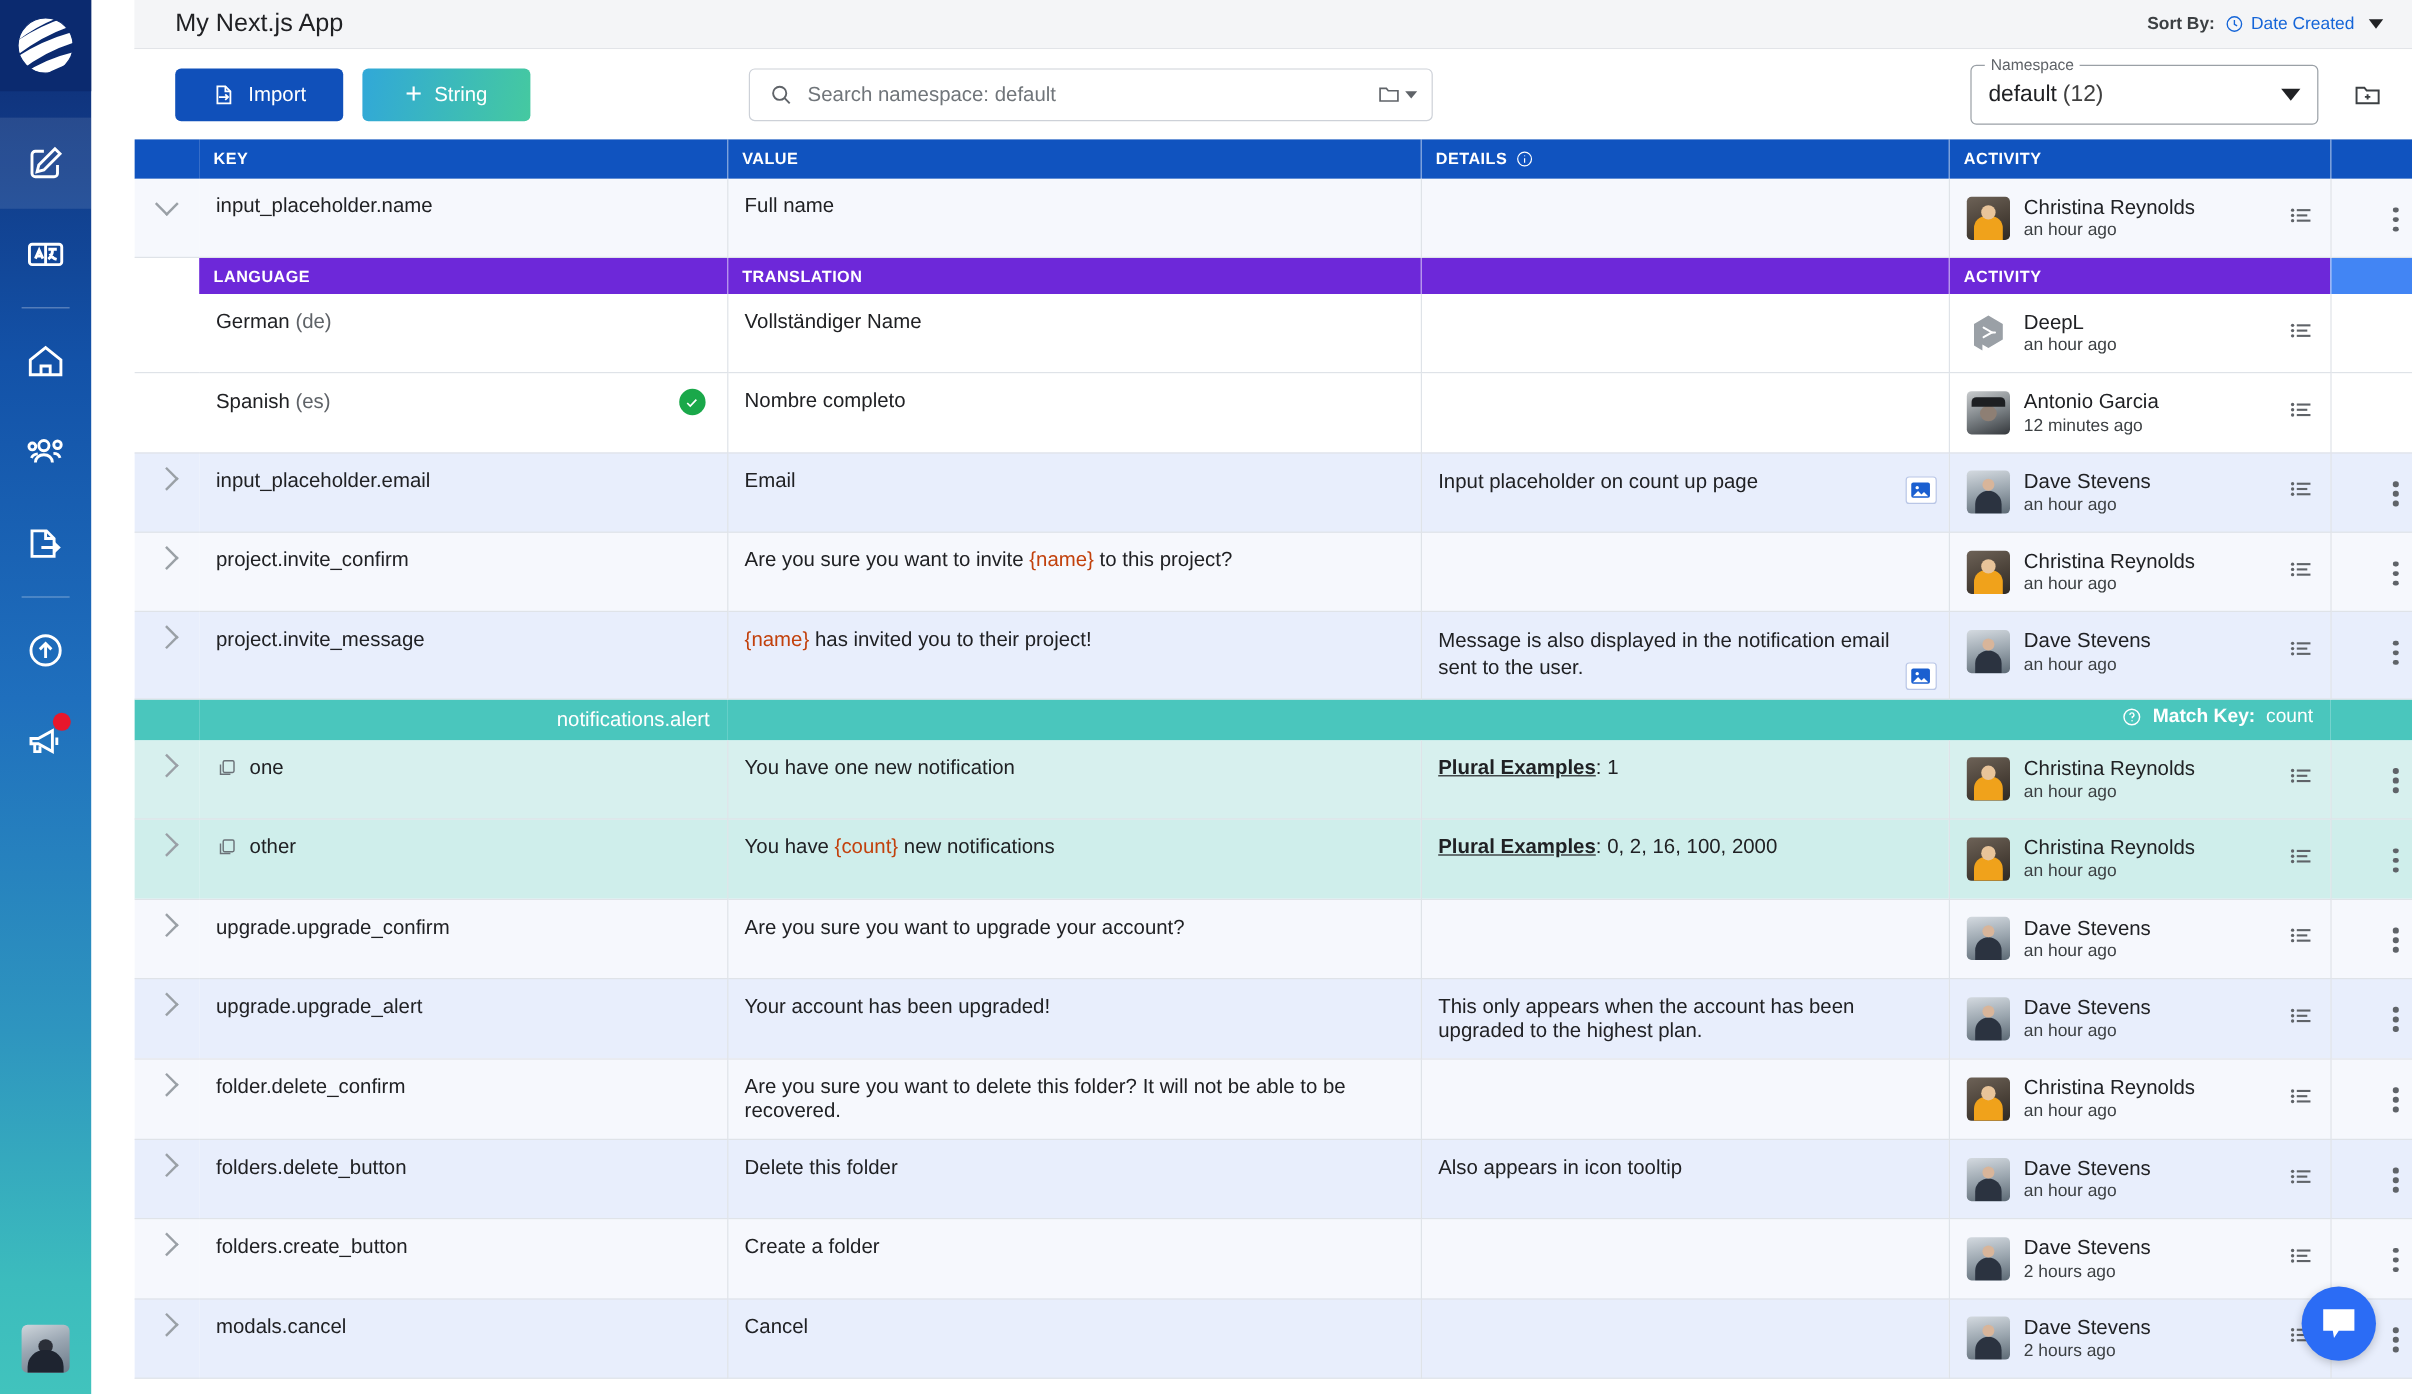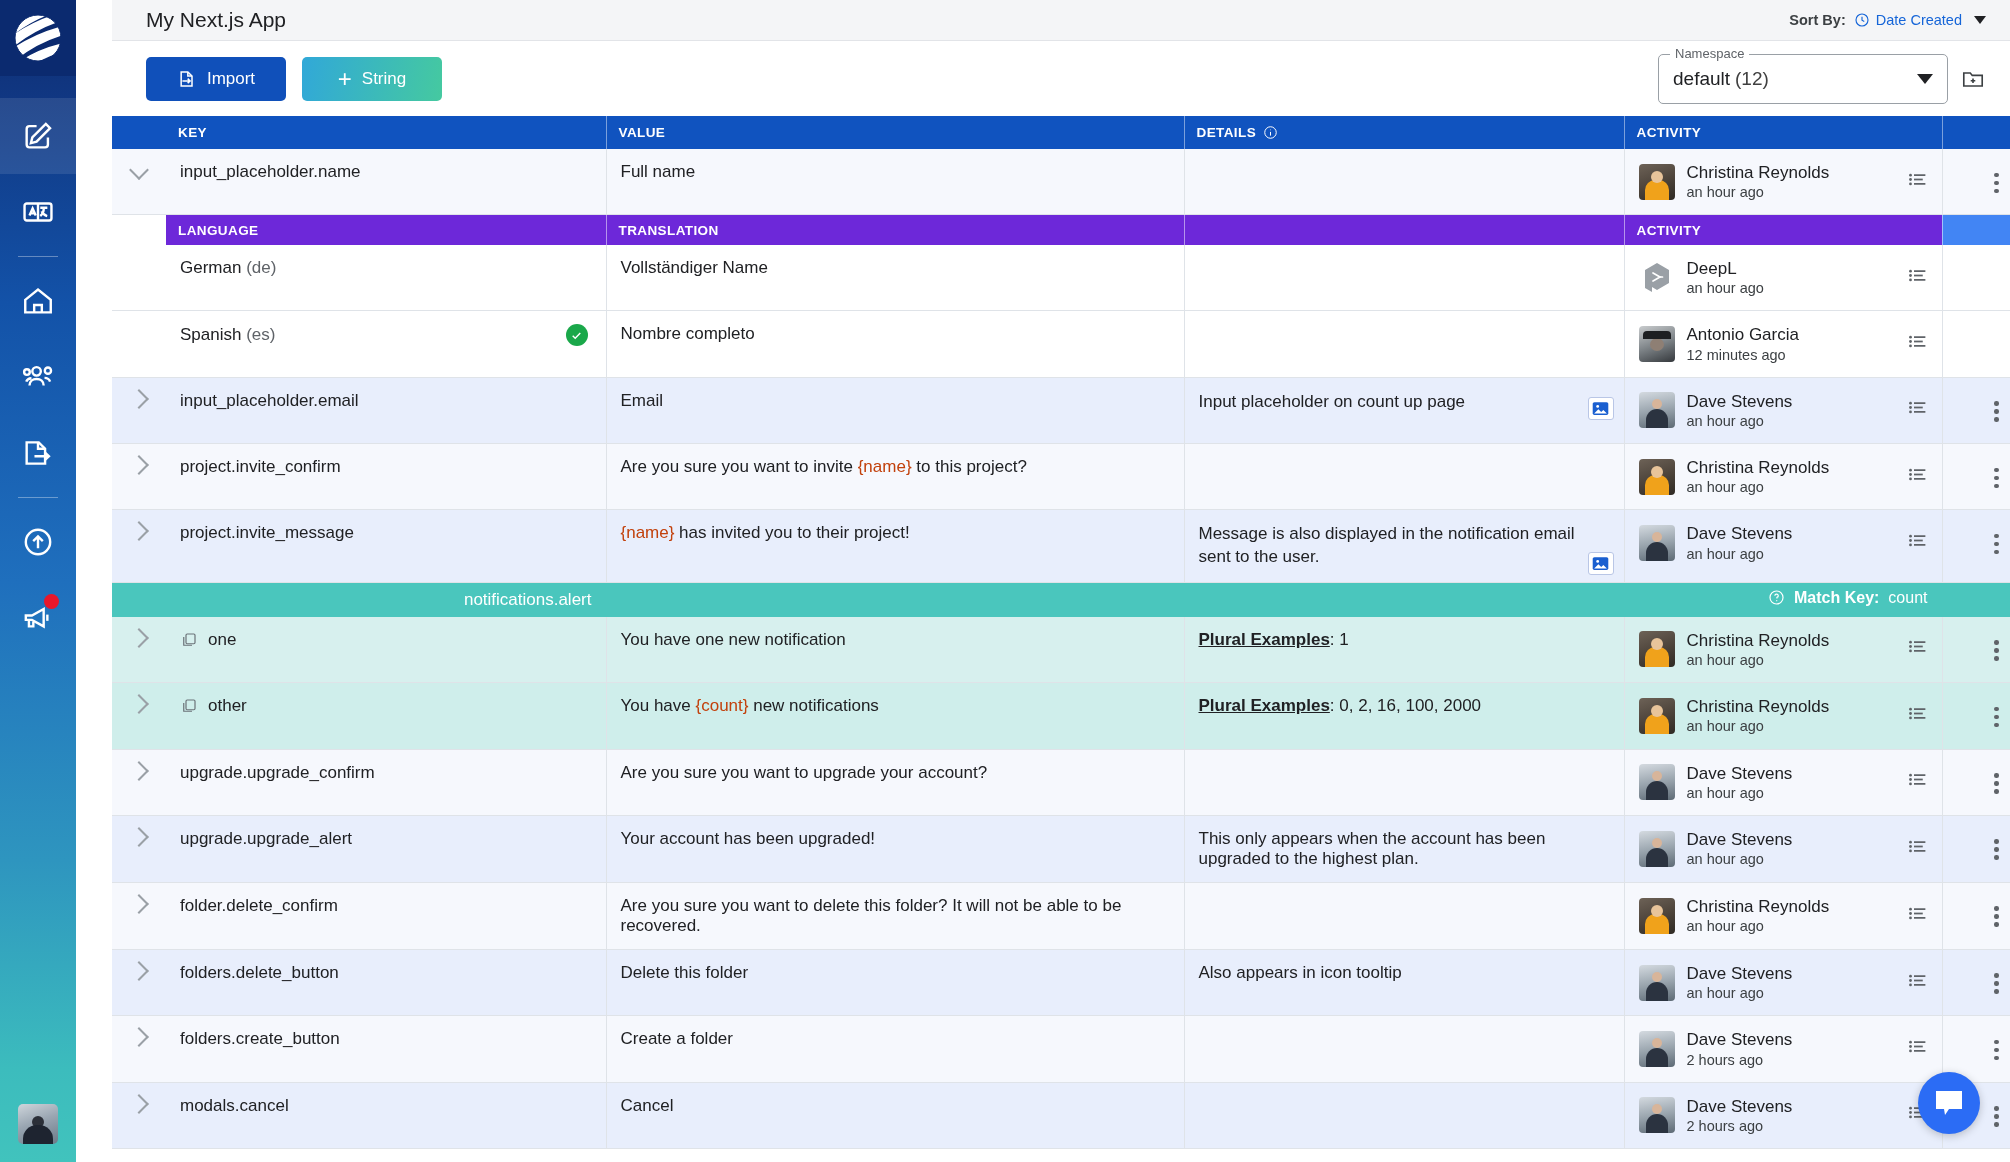--- a/index.html
+++ b/index.html
@@ -84,21 +84,21 @@
   .search-box svg.mag { width: 20px; height: 20px; stroke: #5f6368; fill:none; stroke-width: 1.9; }
   .search-input {
     flex: 1; border: none; outline: none; font-size: 17px; color: #3c4043;
     font-family: "Liberation Sans", sans-serif; background: transparent;
   }
   .search-input::placeholder { color: #70757a; }
   .folder-drop { display: flex; align-items: center; gap: 3px; cursor: pointer; }
   .folder-drop svg { width: 21px; height: 21px; stroke: #5f6368; fill: none; stroke-width: 1.6; }
   .mini-caret { width:0;height:0;border-left:5px solid transparent;border-right:5px solid transparent;border-top:6px solid #5f6368; }
 
-  .ns-wrap { margin-left: auto; display: flex; align-items: center; gap: 12px; }
+  .ns-wrap { margin-left: auto; display: flex; align-items: center; gap: 28px; }
   .ns-field {
     position: relative; width: 290px; height: 50px;
     border: 1px solid #9aa0a6; border-radius: 5px;
     display: flex; align-items: center; padding: 0 14px; cursor: pointer;
   }
   .ns-legend {
     position: absolute; top: -9px; left: 11px; background: #fff; padding: 0 5px;
     font-size: 13px; color: #5f6368;
   }
   .ns-value { font-size: 19px; color: #202124; }
@@ -334,20 +334,35 @@
             <path d="M13 3.5V8.5h5"></path>
           <path d="M6.5 14.3h9M12.8 11.6l2.9 2.7-2.9 2.7"></path>
         </svg>
         <span>Import</span>
       </button>
       <button class="btn btn-string">
         <span class="plus-glyph">+</span>
         <span>String</span>
       </button>
 
+      <div class="search-wrap">
+        <div class="search-box">
+          <svg class="mag" viewBox="0 0 24 24">
+            <circle cx="10.5" cy="10.5" r="6.6"></circle>
+              <line x1="15.4" y1="15.4" x2="20.5" y2="20.5"></line>
+          </svg>
+          <input class="search-input" type="text" placeholder="Search namespace: default" style="">
+          <span class="folder-drop">
+            <svg viewBox="0 0 24 24">
+              <path d="M3.5 6.5h6l1.8 2.2h9.2v9.8H3.5z"></path>
+            </svg>
+            <span class="mini-caret"></span>
+          </span>
+        </div>
+      </div>
 
       <div class="ns-wrap">
         <div class="ns-field">
           <span class="ns-legend">Namespace</span>
           <span class="ns-value">default</span>
           <span class="ns-count">(12)</span>
           <span class="ns-caret"></span>
         </div>
         <span class="ns-add">
           <svg viewBox="0 0 24 24">

